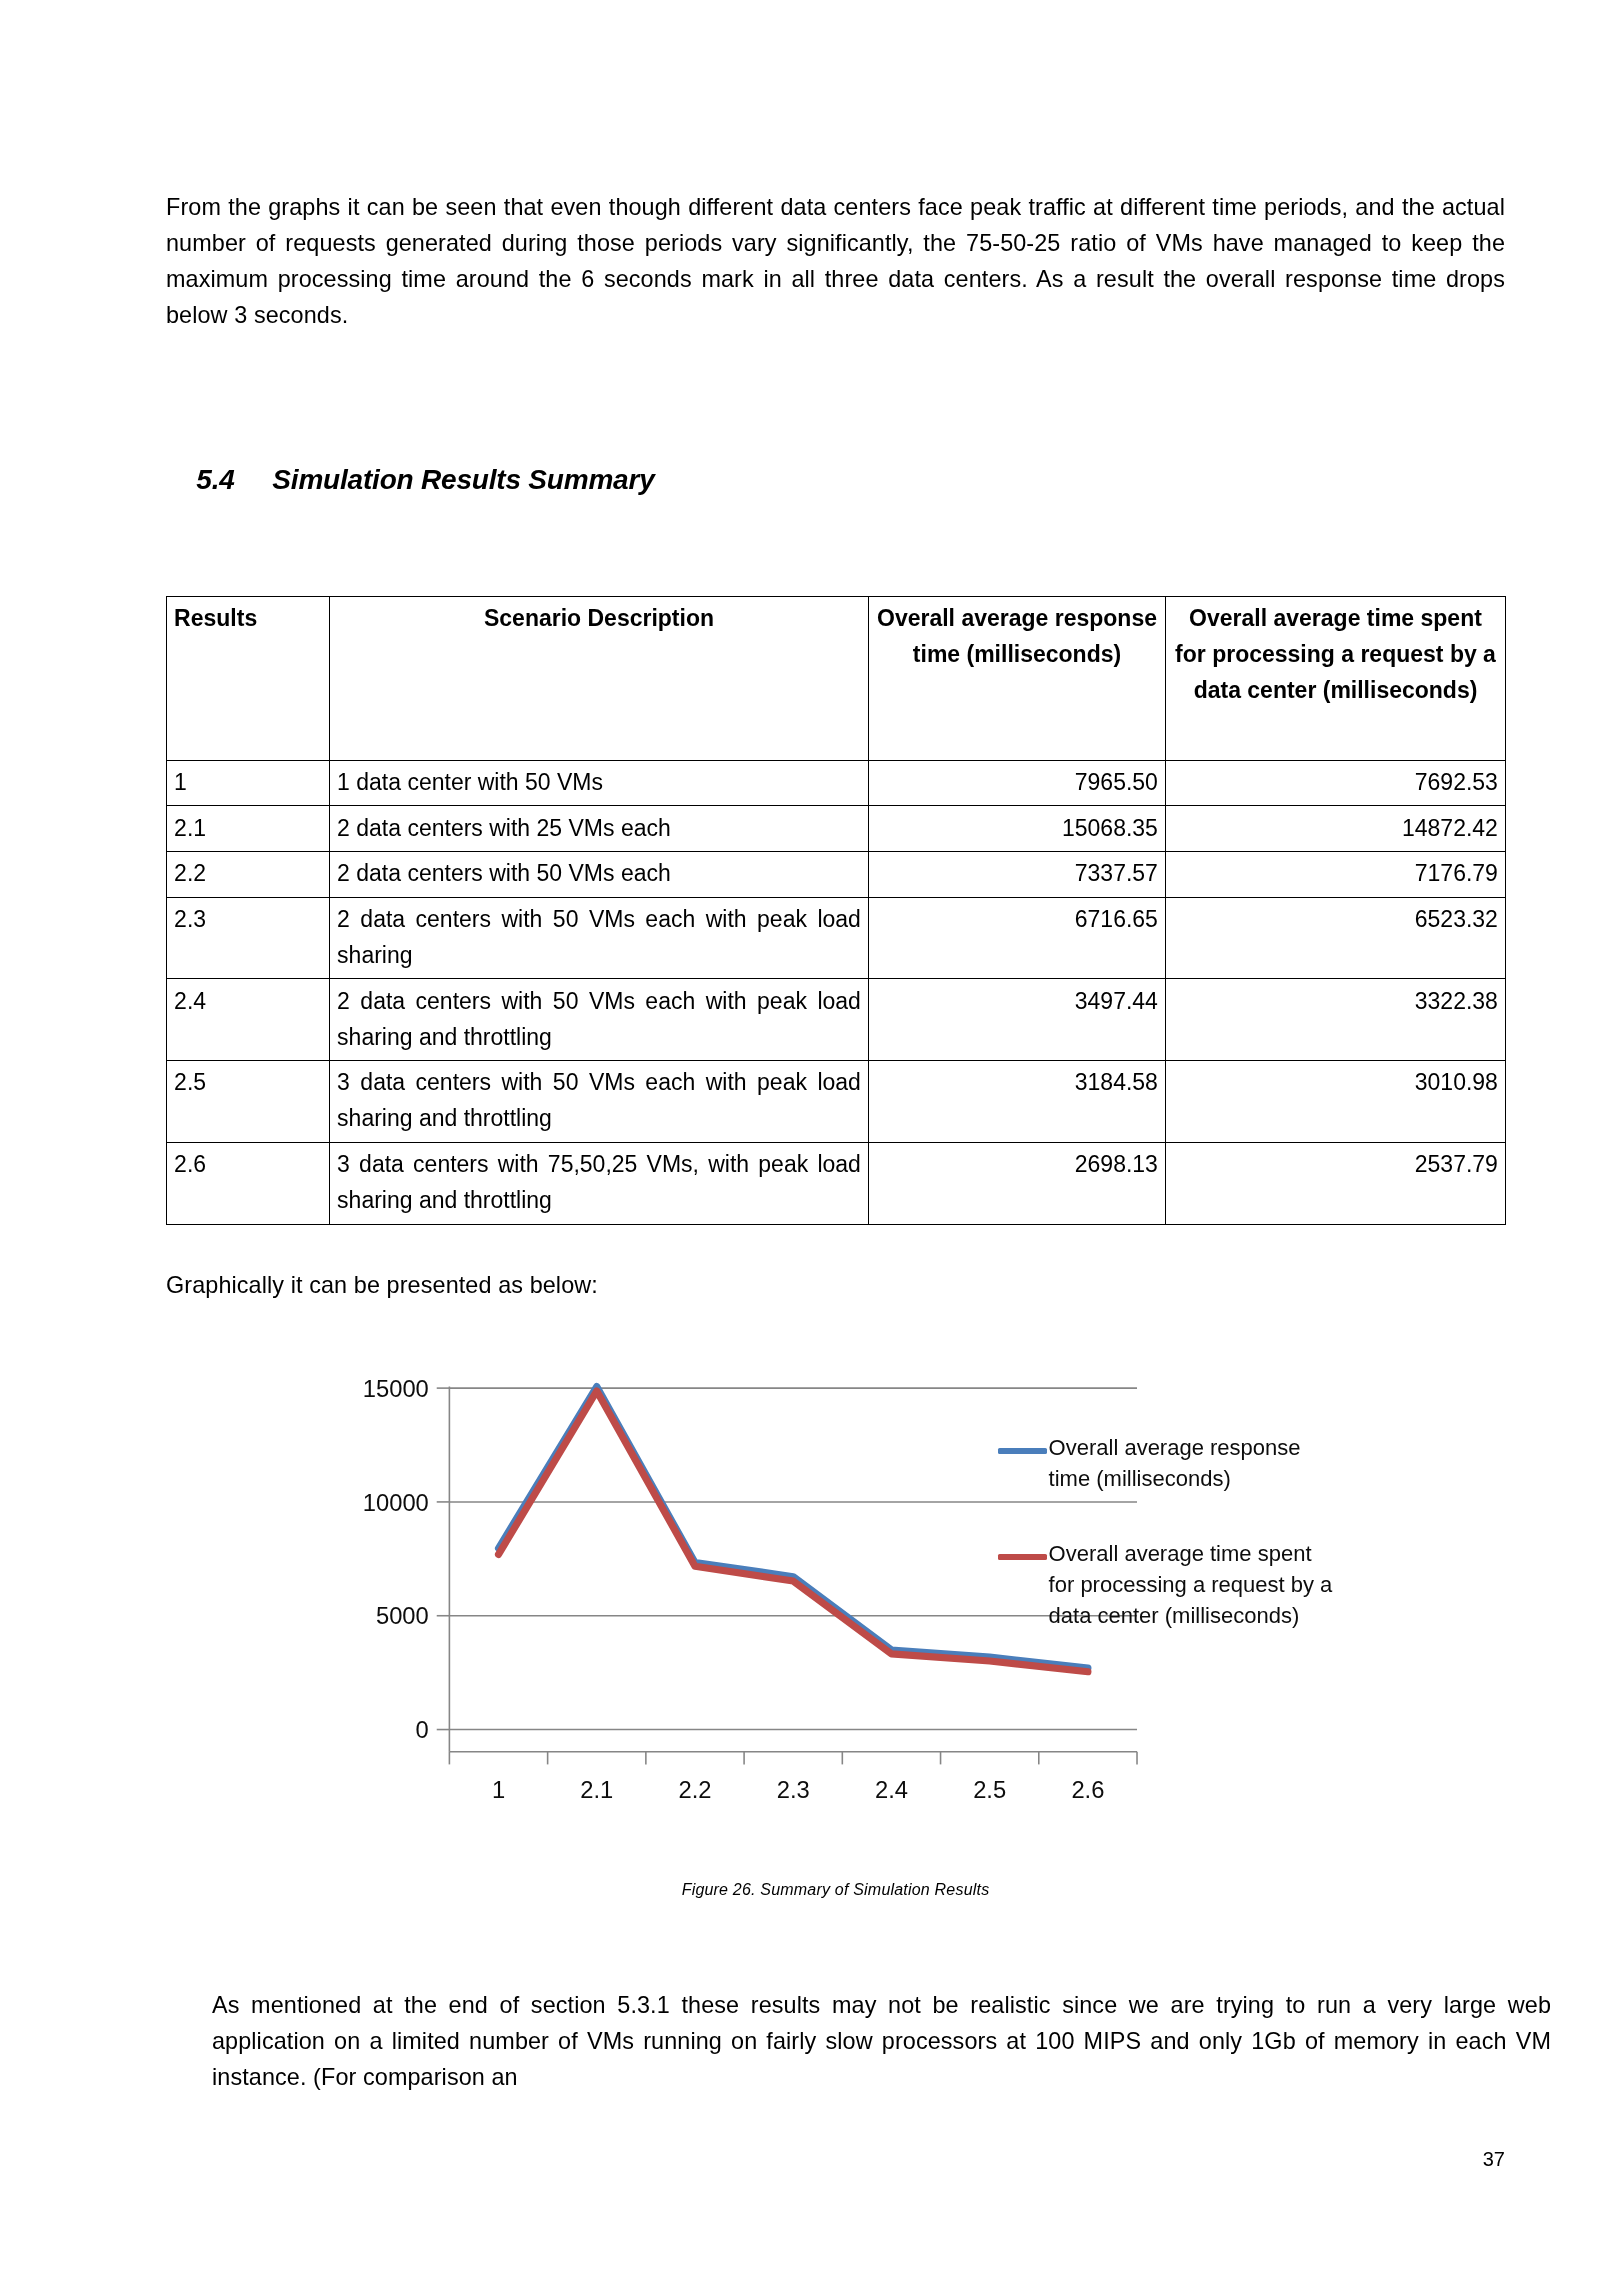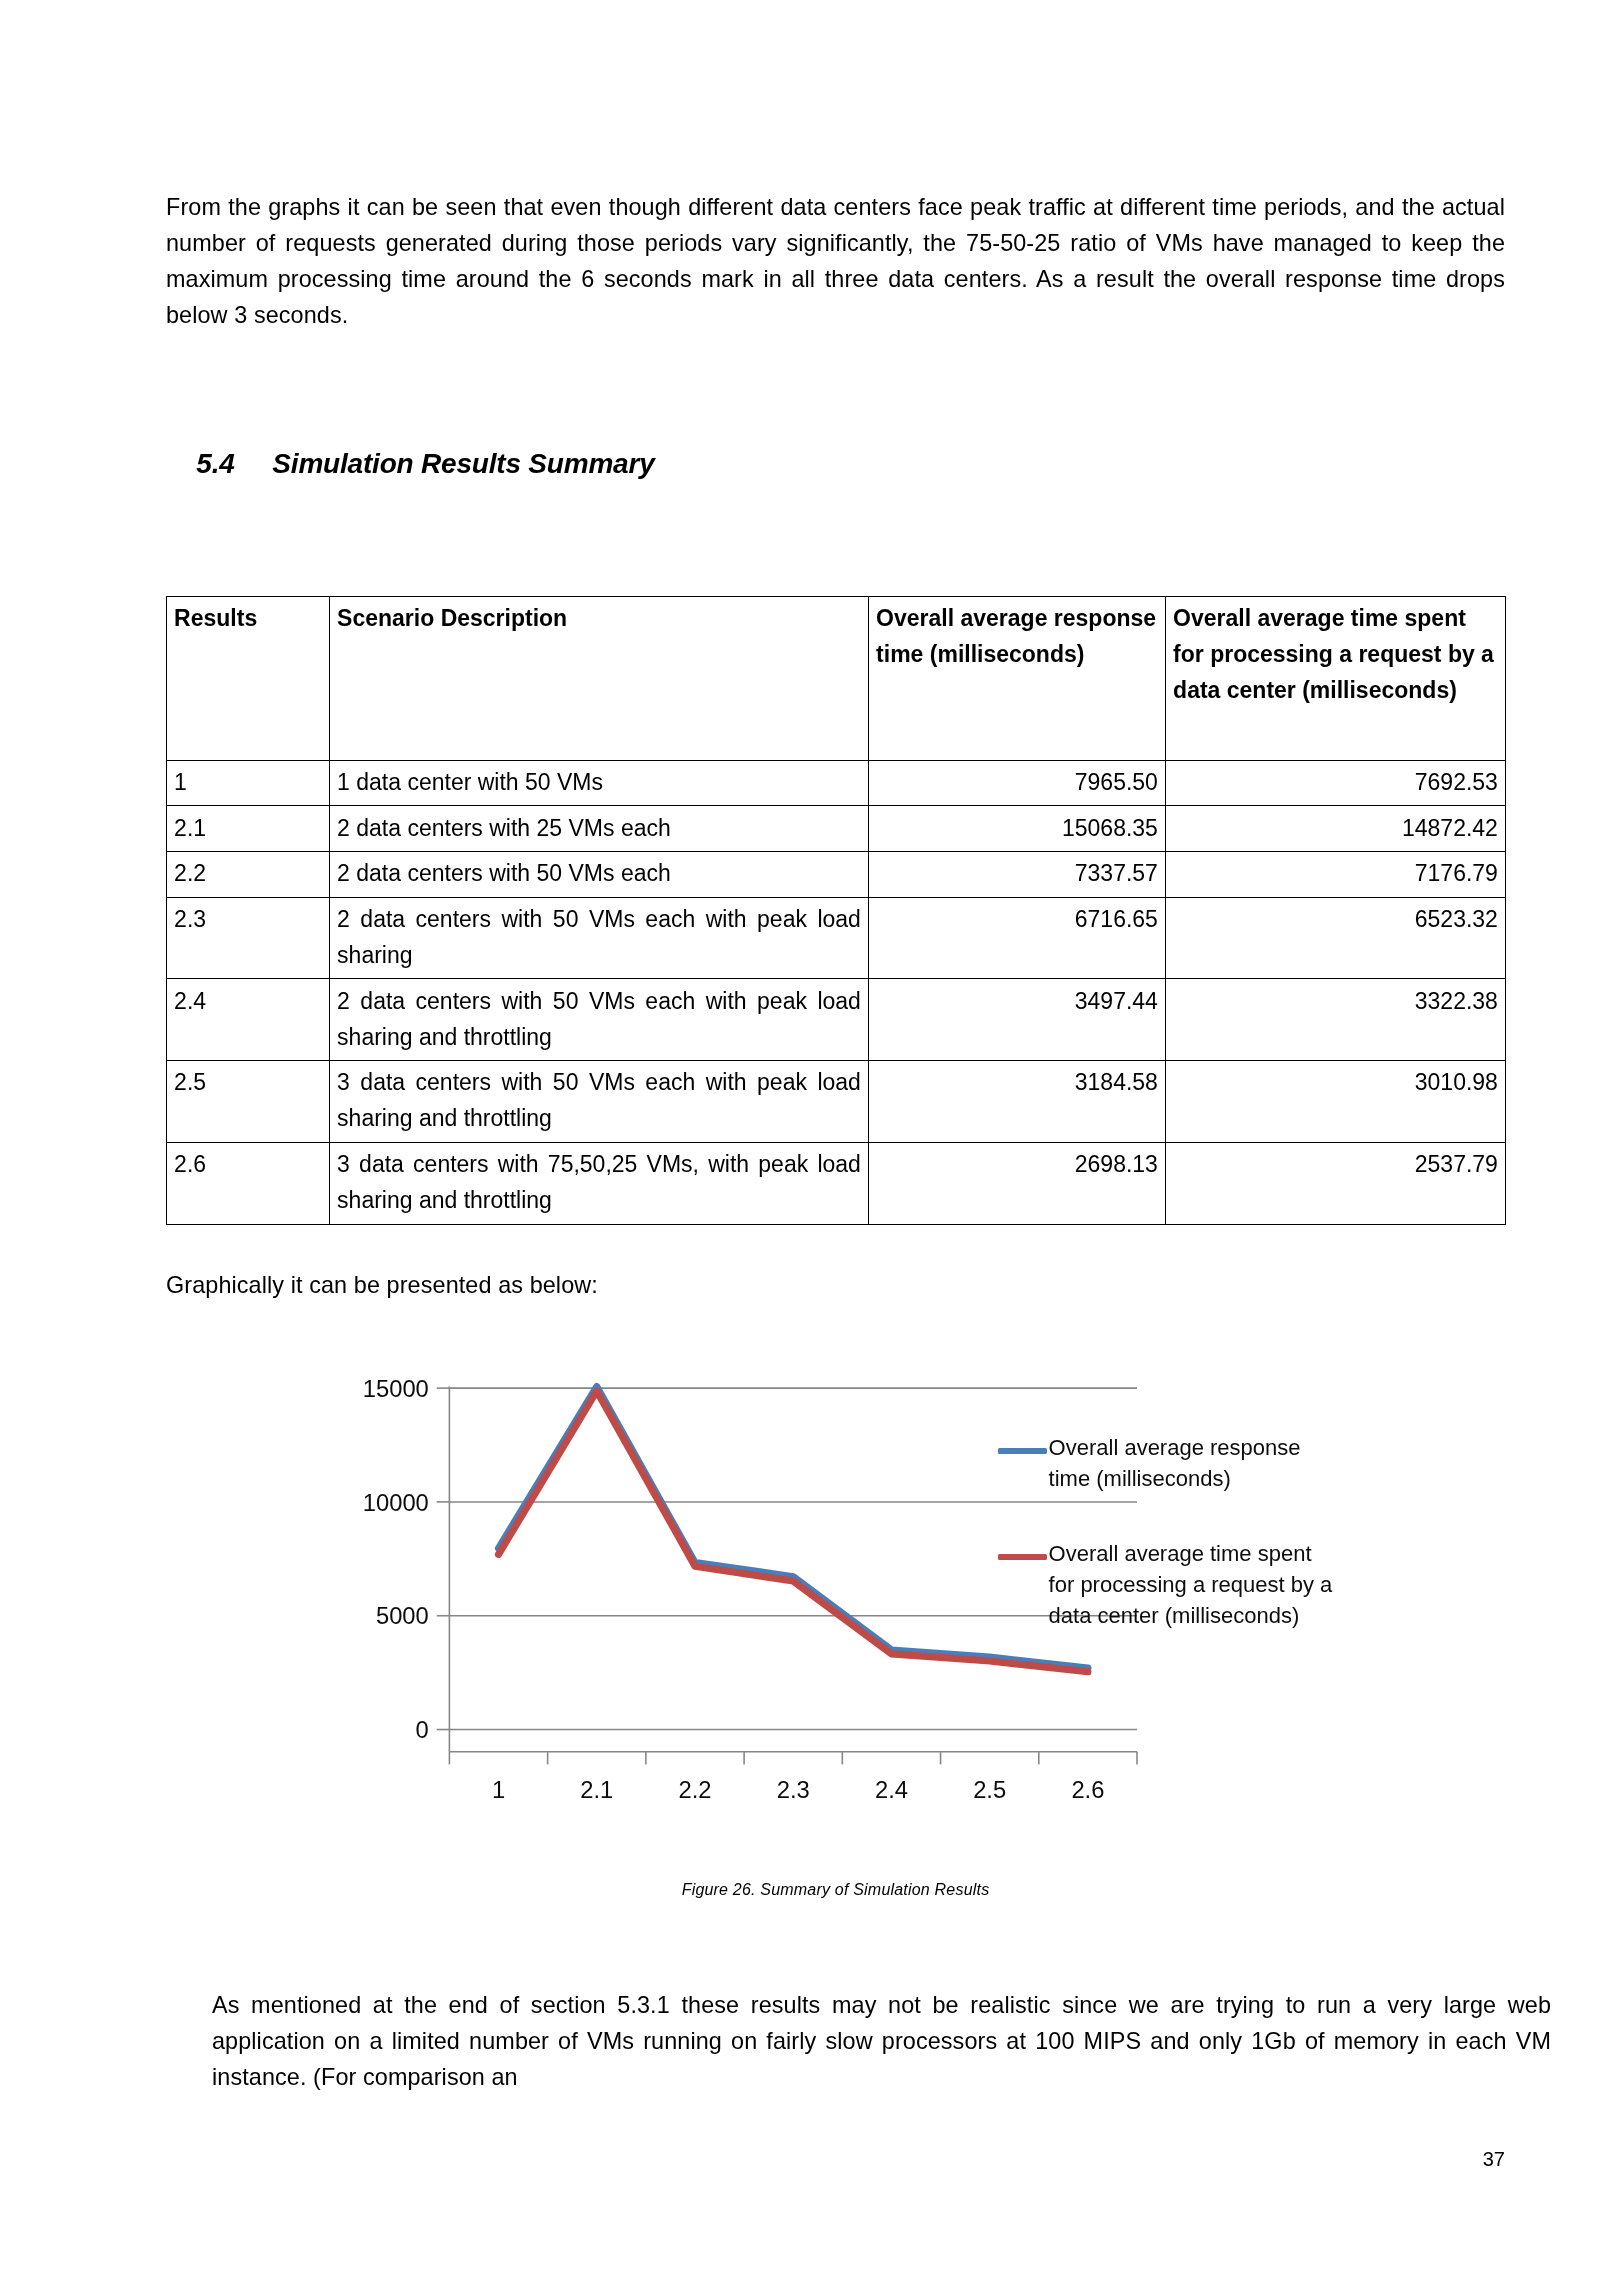--- a/index.html
+++ b/index.html
@@ -40,21 +40,21 @@
   .heading {
     position: absolute;
     left: 0;
     top: 416px;
     font-size: 28px;
     font-weight: bold;
     font-style: italic;
     letter-spacing: -0.2px;
     white-space: pre;
   }
-  .heading .num { display: inline-block; width: 76px; }
+  .heading .num { display: inline-block; width: 76px; margin-top: 16px; }
 
   
   .tbl-wrap {
     position: absolute;
     left: 0;
     top: 596px;
     width: 1339px;
   }
   table.results {
     border-collapse: collapse;
@@ -64,21 +64,21 @@
   }
   table.results td, table.results th {
     border: 1.6px solid #000000;
     padding: 3.2px 7.1px 5.5px 7.1px;
     vertical-align: top;
     line-height: 36px;
     font-weight: normal;
   }
   table.results thead th {
     font-weight: bold;
-    text-align: left;
+    text-align: center;
     height: 154px;
     vertical-align: top;
     line-height: 36px;
   }
   table.results thead th.h-scn { text-align: left; }
   col.c-scn  { width: 163px; }
   col.c-desc { width: 539px; }
   col.c-avg  { width: 297px; }
   col.c-proc { width: 340px; }
   td.c-num { text-align: right; }

